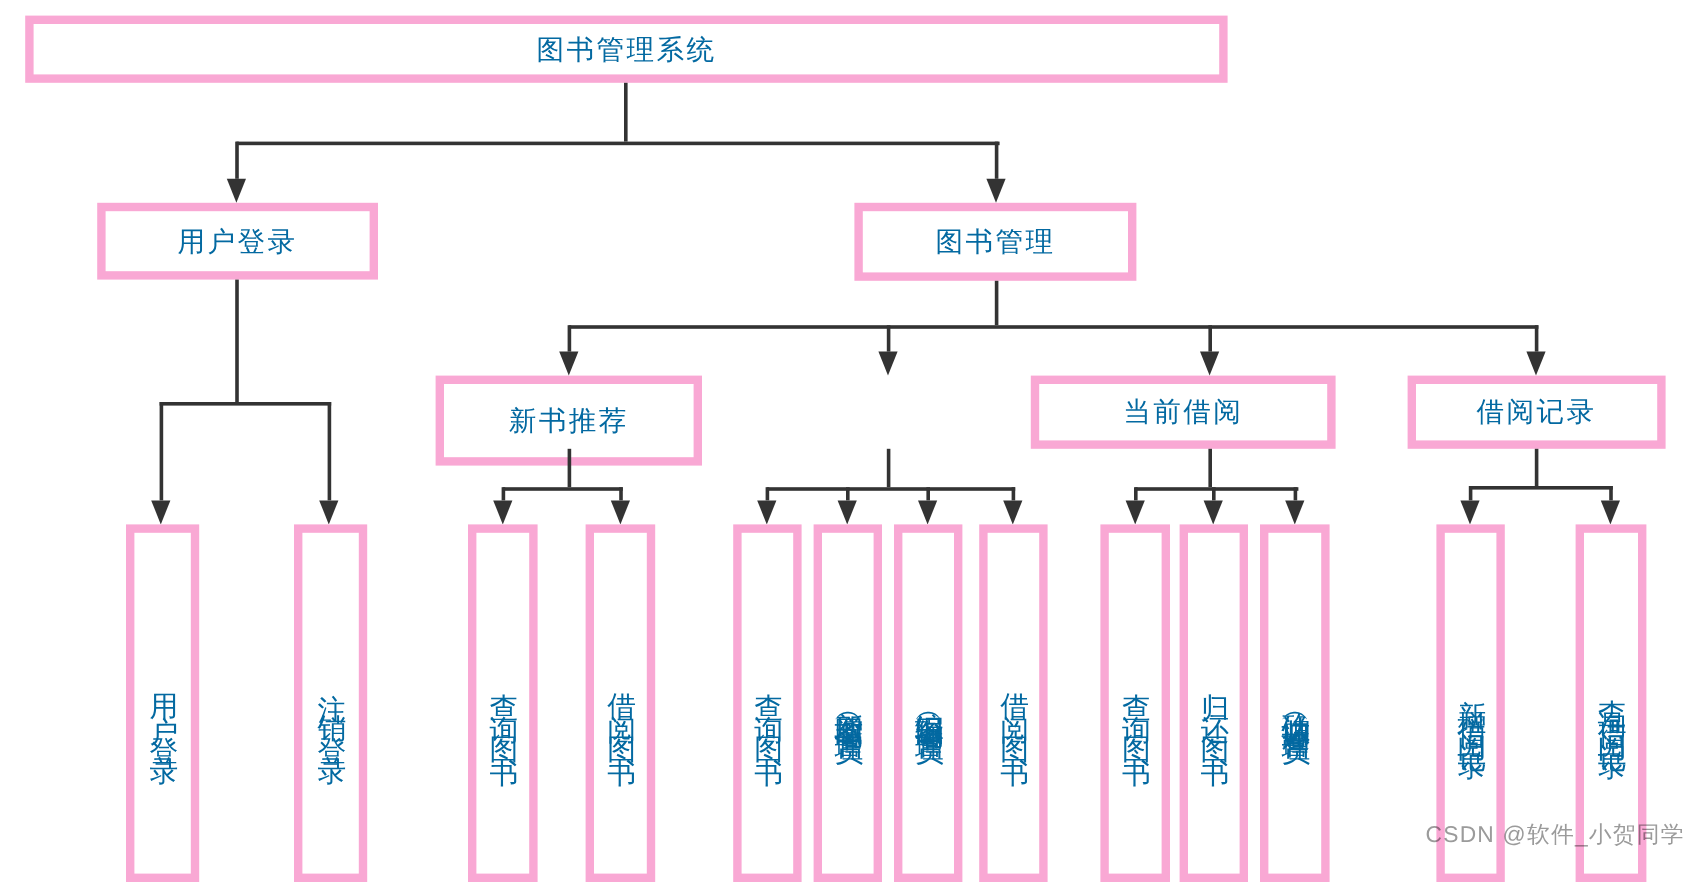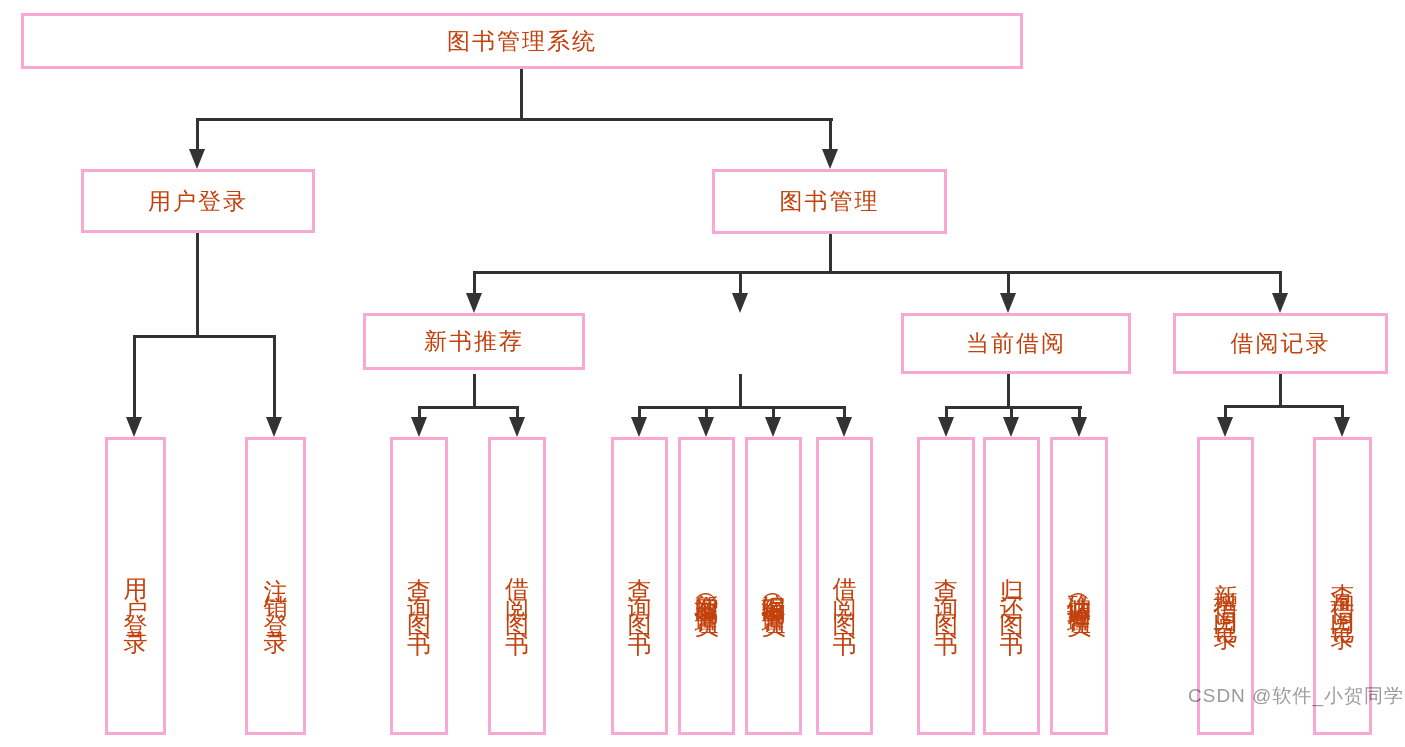--- a/index.html
+++ b/index.html
@@ -2,23 +2,23 @@
 <html><head>
 <meta charset="utf-8">
 <style>
   html,body{margin:0;padding:0;background:#ffffff;}
   #stage{
     position:relative;width:1405px;height:747px;background:#ffffff;overflow:hidden;
     font-family:"Liberation Sans","DejaVu Sans",sans-serif;color:#333333;
   }
   
   .bx{
-    position:absolute;box-sizing:border-box;border:3px solid #f9a8d4;background:#ffffff;
+    position:absolute;box-sizing:border-box;border:7px solid #f9a8d4;background:#ffffff;
     display:flex;align-items:center;justify-content:center;
-    font-size:23px;letter-spacing:2px;color:#c2410c;
+    font-size:23px;letter-spacing:2px;color:#0369a1;
   }
   .leaf{
     font-size:24px;
   }
   .leaf .vt{
     writing-mode:vertical-rl;text-orientation:mixed;white-space:nowrap;
   }
   .sp-s .vt{letter-spacing:18px;margin-bottom:-18px;}
   .sp-m .vt{letter-spacing:9px;margin-bottom:-9px;}
   .sp-l .vt{letter-spacing:3px;margin-bottom:-3px;}
@@ -33,23 +33,23 @@
   }
   
   #wm{
     position:absolute;left:1188px;top:683px;z-index:6;
     font-size:19px;letter-spacing:1px;color:#9b9b9b;mix-blend-mode:multiply;
   }
   
   #b-root {left:21px; top:13px; width:1002px;height:56px;}
   #b-login{left:81px; top:169px;width:234px; height:64px;}
   #b-mgmt {left:712px;top:169px;width:235px; height:65px;text-align:right;}
-  #b-l3-1{left:363px; top:313px;width:222px;height:57px;}
+  #b-l3-1{left:363px; top:313px;width:222px;height:75px;}
   #b-l3-2{left:633px; top:313px;width:215px;height:61px;}
-  #b-l3-3{left:901px; top:313px;width:230px;height:61px;}
+  #b-l3-3{left:859px; top:313px;width:254px;height:61px;}
   #b-l3-4{left:1173px;top:313px;width:215px;height:61px;}
   .leaf{top:437px;height:298px;z-index:1;}
   #lf-1 {left:105px; width:61px;}
   #lf-2 {left:245px; width:61px;}
   #lf-3 {left:390px; width:58px;}
   #lf-4 {left:488px; width:58px;}
   #lf-5 {left:611px; width:57px;}
   #lf-6 {left:678px; width:57px;}
   #lf-7 {left:745px; width:57px;}
   #lf-8 {left:816px; width:57px;}

